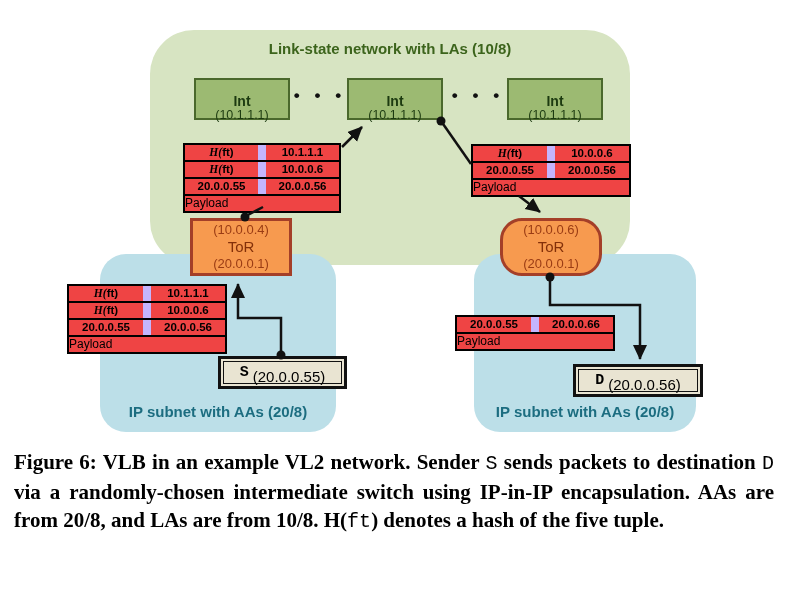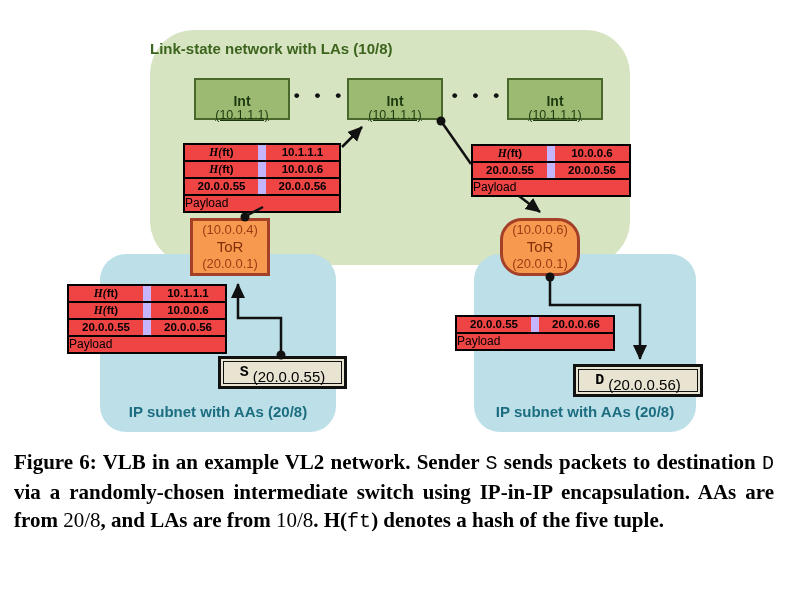--- a/index.html
+++ b/index.html
@@ -12,45 +12,45 @@
   
   .green-net {
     left:150px; top:30px; width:480px; height:235px;
     background:#d7e4c2; border-radius:44px;
   }
   .blue-subnet { background:#bcdfe8; border-radius:26px; top:254px; height:178px; }
   .blue-left  { left:100px; width:236px; }
   .blue-right { left:474px; width:222px; }
 
   .net-title {
-    left:150px; top:40px; width:480px; 
+    left:150px; top:40px; width:480px; text-align:center;
     color:#3c641c; font-weight:bold; font-size:15px;
   }
   .subnet-label {
     top:403px; text-align:center; color:#1c6d80; font-weight:bold; font-size:15px;
   }
   .subnet-label.l { left:100px; width:236px; }
   .subnet-label.r { left:474px; width:222px; }
 
   
   .int-box {
     top:78px; width:96px; height:42px; background:#9cba72;
     border:2.5px solid #4a682c; box-sizing:border-box; text-align:center;
     color:#1c3a10; line-height:1.1; padding-top:14px;
   }
   .int-box .nm { font-weight:bold; font-size:14px; display:block; }
-  .int-box .ad { font-size:12.5px; display:block;text-decoration:underline; }
+  .int-box .ad { font-size:12.5px; display:block; }
   .dots {
     top:86px; width:56px; text-align:center; font-weight:bold;
     font-size:17px; letter-spacing:5px; color:#111;
   }
 
   
   .tor-box {
-    top:218px; width:80px; height:58px; background:#f79a4f;
+    top:218px; width:102px; height:58px; background:#f79a4f;
     border:3px solid #a43f28; box-sizing:border-box; text-align:center;
     line-height:1.2; padding-top:1px;
   }
   .tor-box .la, .tor-box .aa { color:#9a3c14; font-size:13px; display:block; }
   .tor-box .nm { color:#833009; font-weight:normal; font-size:15px; display:block; }
 
   
   .ptable { background:#ef4444; border:2px solid #000; box-sizing:border-box; }
   .prow { display:flex; border-top:2px solid #000; }
   .prow:first-child { border-top:none; }
@@ -77,21 +77,21 @@
 
   svg.overlay { left:0; top:0; pointer-events:none; }
 
   
   .caption {
     left:14px; top:448px; width:760px;
     font-family:"Liberation Serif", serif; font-weight:bold;
     font-size:21px; line-height:28px; color:#000; text-align:justify;
   }
   .caption .mono { font-family:"Liberation Mono", monospace; font-weight:normal; font-size:20px; }
-  .caption .math { font-weight:normal; }
+  .caption .math { font-weight:bold; }
 </style>
 </head>
 <body>
 
 <div id="stage">
 
   <div class="abs green-net"></div>
   <div class="abs blue-subnet blue-left"></div>
   <div class="abs blue-subnet blue-right"></div>
 

